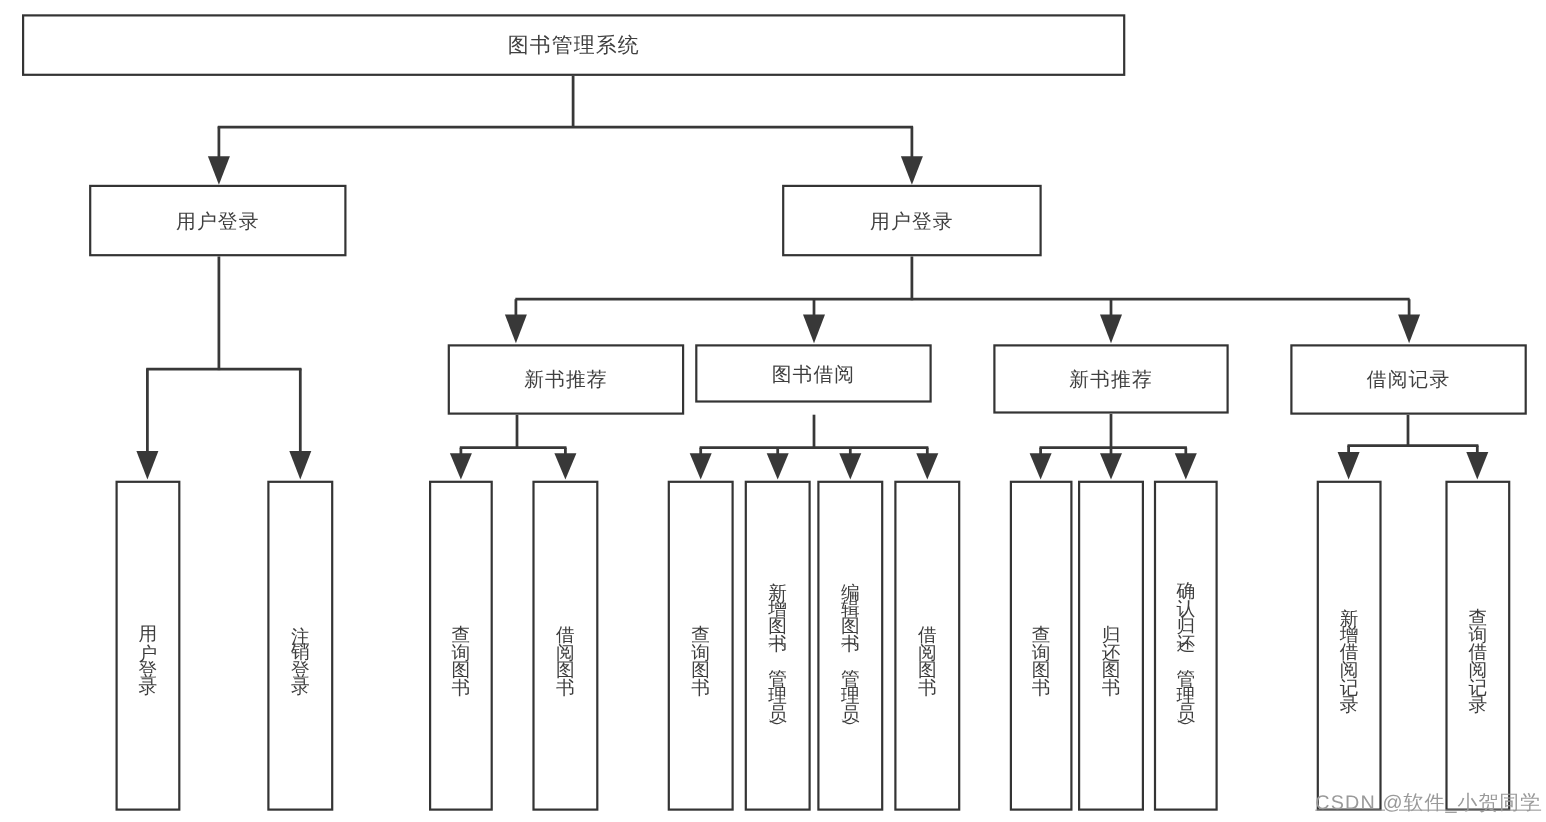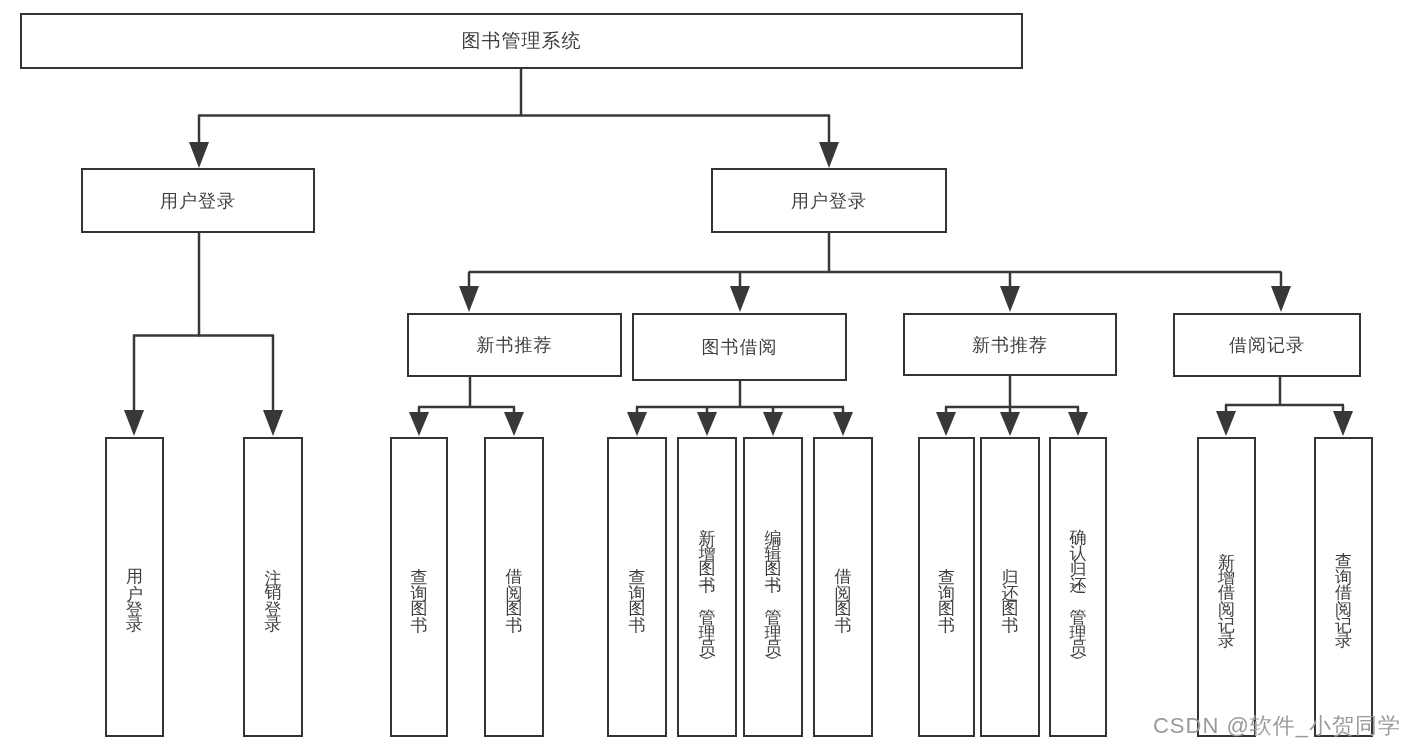--- a/index.html
+++ b/index.html
@@ -46,24 +46,25 @@
     text-orientation: mixed;
     font-size: 17px;
     letter-spacing: 16px;
     line-height: 1;
     color: #3d3d3d;
   }
   .watermark {
     position: absolute;
     right: 4px;
     bottom: 6px;
-    font-size: 22px;
+    font-size: 18px;
     color: #9a9a9a;
     letter-spacing: 1px;
     white-space: nowrap;
+    text-decoration: underline;
   }
 </style>
 </head>
 <body>
 
 <div class="canvas">
 
   <svg class="connectors" viewBox="0 0 1405 747" xmlns="http://www.w3.org/2000/svg">
 
     <line x1="521" y1="68" x2="521" y2="116"></line>
@@ -125,23 +126,23 @@
     <line x1="1343" y1="405" x2="1343" y2="415"></line>
     <polygon points="1333,411 1353,411 1343,436"></polygon>
   </svg>
 
   <div class="node root">图书管理系统</div>
 
   <div class="node" style="left:81px; top:168px; width:234px; height:65px;">用户登录</div>
   <div class="node" style="left:711px; top:168px; width:236px; height:65px;">用户登录</div>
 
   <div class="node" style="left:363px; top:313px; width:215px; height:64px;margin-left:44px;">新书推荐</div>
-  <div class="node" style="left:632px; top:313px; width:215px; height:68px;">图书借阅</div>
+  <div class="node" style="left:632px; top:313px; width:215px; height:53px;">图书借阅</div>
   <div class="node" style="left:903px; top:313px; width:214px; height:63px;">新书推荐</div>
-  <div class="node" style="left:1173px; top:313px; width:188px; height:64px;">借阅记录</div>
+  <div class="node" style="left:1173px; top:313px; width:215px; height:64px;">借阅记录</div>
 
   <div class="leaf" style="left:105px; width:59px;">
     <span>用户登录</span>
   </div>
   <div class="leaf" style="left:243px; width:60px;">
     <span>注销登录</span>
   </div>
 
   <div class="leaf" style="left:390px; width:58px;">
     <span>查询图书</span>

